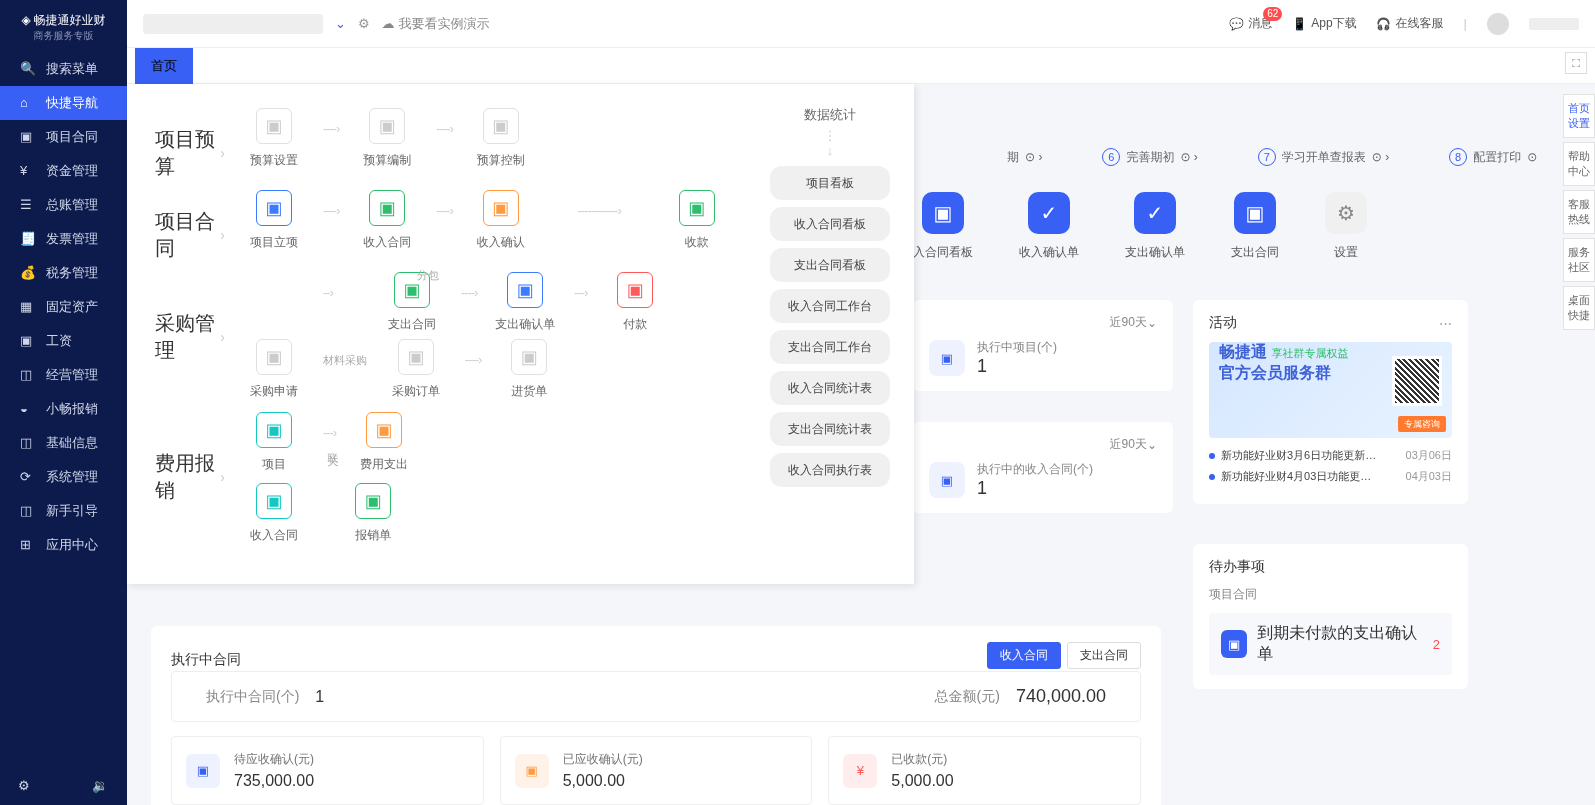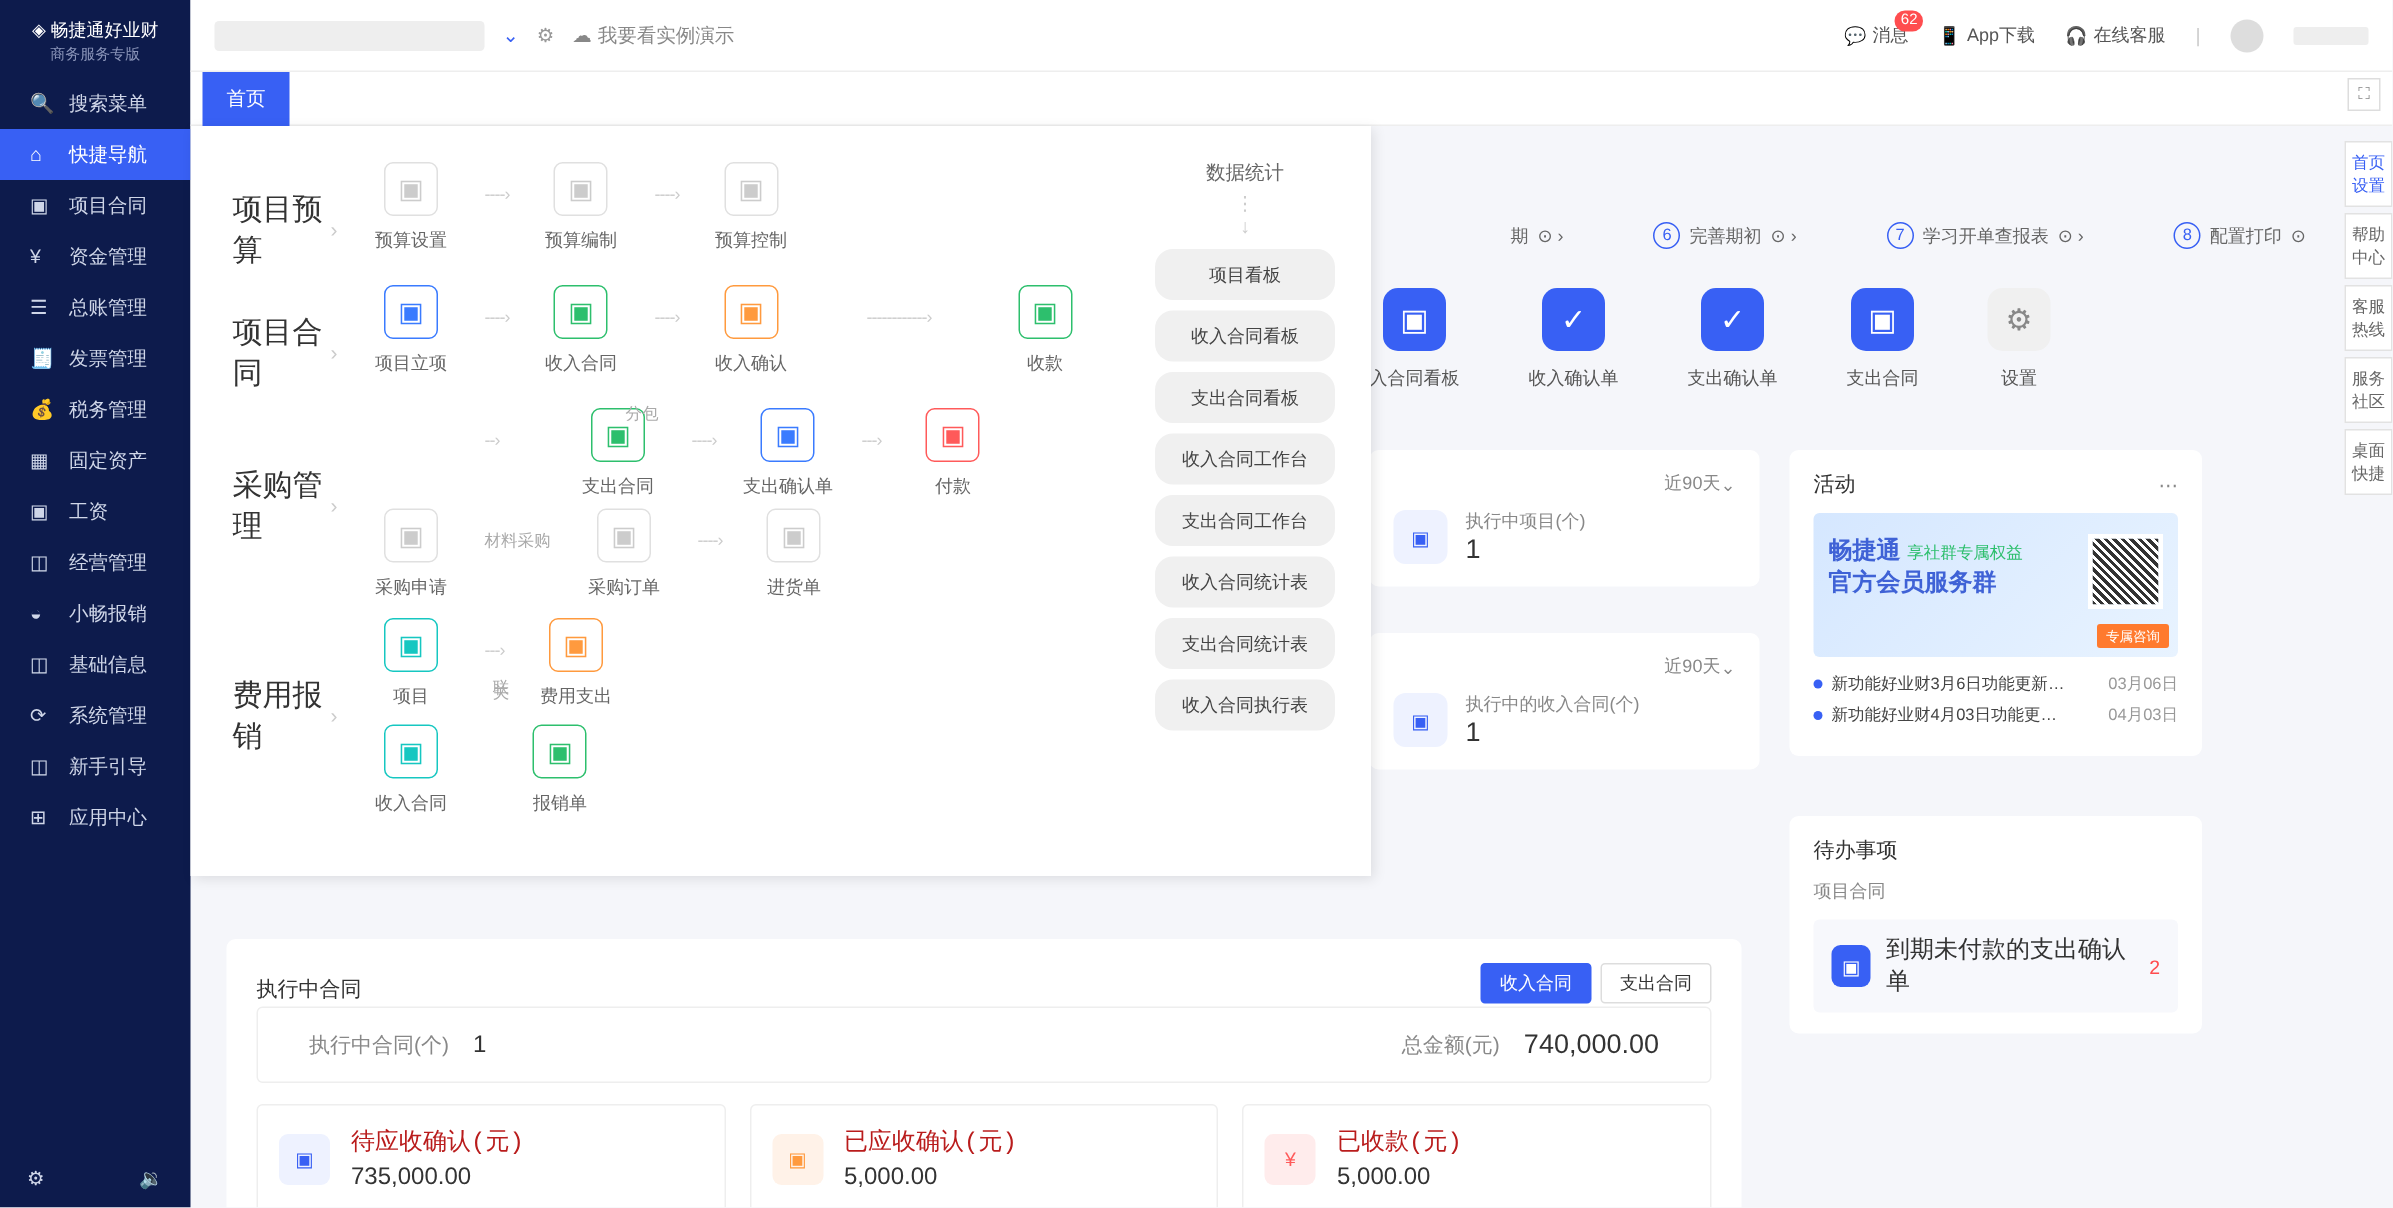--- a/index.html
+++ b/index.html
@@ -19,21 +19,21 @@
   
   .topbar { position: absolute; left: 127px; top: 0; right: 0; height: 48px; background: #fff; display: flex; align-items: center; padding: 0 16px; justify-content: space-between; border-bottom: 1px solid #eee; }
   .top-left { display: flex; align-items: center; gap: 12px; color: #666; }
   .top-right { display: flex; align-items: center; gap: 20px; color: #555; }
   .top-right .itm { display: flex; align-items: center; gap: 4px; cursor: pointer; font-size: 12px; }
   .badge { position: relative; }
   .badge::after { content: attr(data-badge); position: absolute; top: -8px; right: -10px; background: #ff4d4f; color: #fff; border-radius: 8px; padding: 0 4px; font-size: 10px; line-height: 14px; }
   
   
   .tabs-row { position: absolute; left: 127px; top: 48px; right: 0; height: 36px; background: #fff; display: flex; align-items: center; padding-left: 8px; border-bottom: 1px solid #eee; }
-  .tab { padding: 0 16px; height: 36px; line-height: 36px; background: #3860f4; color: #ffffff; font-size: 13px; }
+  .tab { padding: 0 16px; height: 36px; line-height: 36px; background: #3860f4; color: #000000; font-size: 13px; }
   
   
   .main { position: absolute; left: 127px; top: 84px; right: 0; bottom: 0; overflow: hidden; }
   
   
   .float-tabs { position: absolute; right: 0; top: 94px; width: 32px; display: flex; flex-direction: column; gap: 4px; z-index: 50; }
   .float-tab { background: #fff; border: 1px solid #e2e2e2; padding: 6px 4px; font-size: 11px; color: #666; text-align: center; cursor: pointer; }
   .float-tab.blue { color: #3860f4; }
   
   
@@ -98,21 +98,21 @@
   .seg-btns { display: flex; gap: 6px; }
   .seg { padding: 4px 12px; border: 1px solid #ddd; border-radius: 3px; font-size: 12px; cursor: pointer; }
   .seg.active { background: #3860f4; color: #fff; border-color: #3860f4; }
   .sum-row { display: flex; align-items: center; border: 1px solid #eee; border-radius: 4px; padding: 14px 34px; margin-bottom: 14px; gap: 16px; font-size: 14px; }
   .sum-row .right { margin-left: auto; display: flex; align-items: center; gap: 16px; }
   .tri-stats { display: flex; gap: 16px; }
   .tri-card { flex: 1; border: 1px solid #eee; border-radius: 4px; padding: 14px; display: flex; align-items: center; gap: 14px; }
   .tri-ic { width: 34px; height: 34px; border-radius: 6px; background: #eef2ff; color: #3860f4; display: flex; align-items: center; justify-content: center; }
   .tri-ic.orange { background: #fff2e8; color: #ff9a3e; }
   .tri-ic.red { background: #ffecec; color: #ff5a5a; }
-  .tri-lbl { font-size: 16px; color: #b91c1c; margin-bottom: 4px; font-family: Liberation Mono, monospace; }
+  .tri-lbl { font-size: 12px; color: #737373; margin-bottom: 4px; }
   .tri-val { font-size: 16px; color: #333; }
   
   
   .expand-ic { position: absolute; top: 52px; right: 8px; z-index: 60; width: 22px; height: 22px; border: 1px solid #ddd; display:flex; align-items:center; justify-content:center; cursor:pointer; background:#fff; font-size: 11px; color:#888; }
 </style>
 </head>
 <body>
 
 <div class="sidebar">
   <div class="logo">
@@ -271,21 +271,21 @@
           <div class="stat-sub">执行中的收入合同(个)</div>
           <div class="stat-num-lg">1</div>
         </div>
       </div>
   </div>
 
   <div class="panel" style="left:1066px; top:216px; width:275px;">
     <div class="panel-title">活动</div>
     <div style="color:#888;position:absolute;top:16px;right:16px;cursor:pointer;">⋯</div>
     <div class="activity-img">
-      <div style="position:absolute;left:10px;top:16px;">
+      <div style="position:absolute;left:10px;top:0;">
         <div class="activity-blue-text"><span>畅捷通</span> <span style="color:#2dbf6d;font-size:11px;font-weight:normal;">享社群专属权益</span></div>
         <div class="activity-blue-text"><span>官方会员</span><span style="color:#3f62d6;">服务群</span></div>
       </div>
       <div style="position:absolute;right:10px;top:14px;width:50px;height:50px;background:repeating-linear-gradient(45deg,#333,#333 2px,#fff 2px,#fff 4px);border:3px solid #fff;"></div>
       <div class="activity-orange">专属咨询</div>
     </div>
     <div class="news-row">
         <span class="bullet"></span>
         <span style="white-space:nowrap;overflow:hidden;text-overflow:ellipsis;max-width:160px;">新功能好业财3月6日功能更新给完知</span>
         <span class="news-date">03月06日</span>

